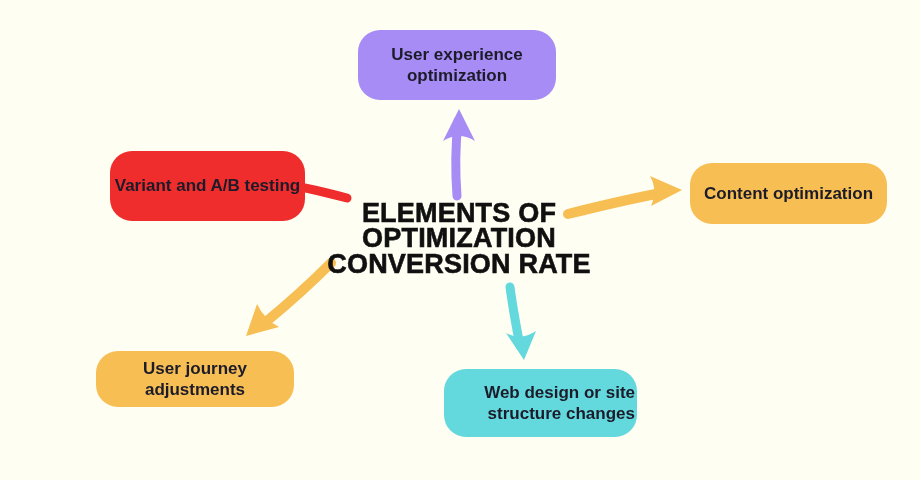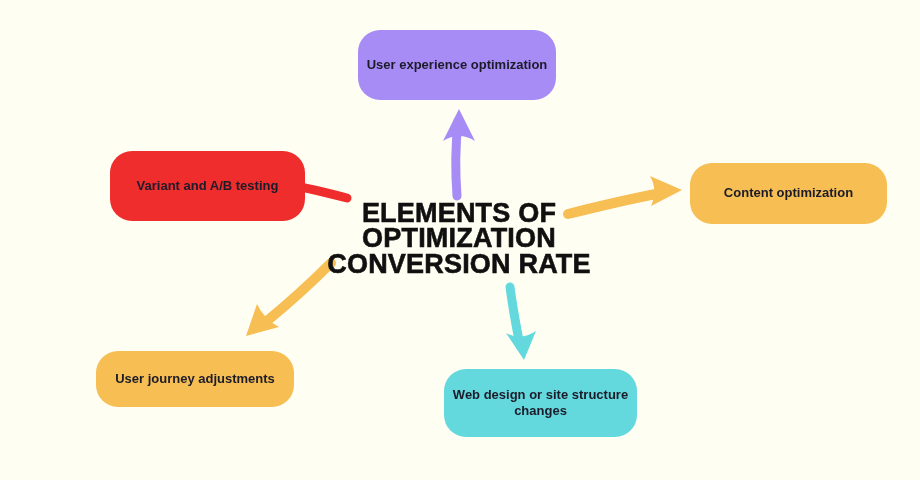--- a/index.html
+++ b/index.html
@@ -10,21 +10,21 @@
     overflow:hidden;
     font-family:"Liberation Sans", sans-serif;
   }
   .arrow-layer{position:absolute;left:0;top:0;width:920px;height:480px;}
   .node{
     position:absolute;
     display:flex;align-items:center;justify-content:center;
     text-align:center;
     border-radius:22px;
     color:#1C1B29;
-    font-size:13px;font-weight:600;line-height:1.25;
+    font-size:17px;font-weight:600;line-height:1.25;
     padding:4px 2px;box-sizing:border-box;
   }
   .node-ux       {left:358px; top:30px;  width:198px; height:70px;}
   .node-variant  {left:70px;  top:151px; width:195px; height:70px;margin-left:40px;}
   .node-content  {left:690px; top:163px; width:197px; height:61px;}
   .node-journey  {left:88px;  top:351px; width:198px; height:56px;}
   .node-webdesign{left:444px; top:369px; width:193px; height:68px;}
   .title{
     position:absolute;left:309px;top:201px;width:300px;
     text-align:center;
@@ -77,21 +77,21 @@
   </div>
 
   <div class="node node-content" style="background: rgb(246, 190, 83);">
     <span>Content optimization</span>
   </div>
 
   <div class="node node-journey" style="background: rgb(246, 190, 83); margin-left: 8px;">
     <span>User journey adjustments</span>
   </div>
 
-  <div class="node node-webdesign" style="background: rgb(99, 217, 222);">
+  <div class="node node-webdesign" style="background: rgb(99, 217, 222); text-align: right;">
     <span>Web design or site structure changes</span>
   </div>
 
   <div class="title">
     <div>ELEMENTS OF</div>
     <div>OPTIMIZATION</div>
     <div>CONVERSION RATE</div>
   </div>
 
 </div>

